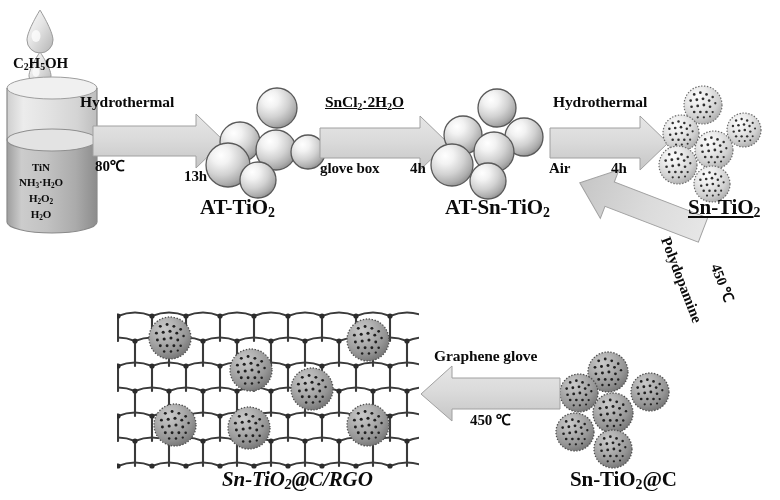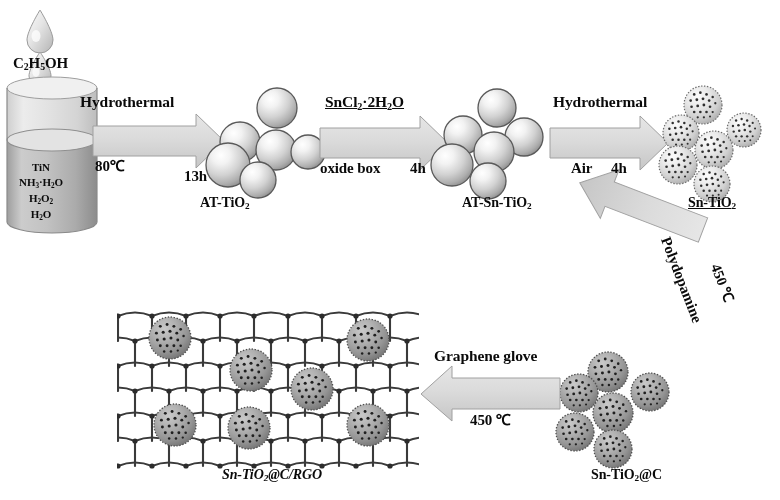--- a/index.html
+++ b/index.html
@@ -15,21 +15,21 @@
   .lbl{
     position:absolute;
     font-family:"Liberation Serif", serif;
     font-weight:bold;
     color:#0a0a0a;
     white-space:nowrap;
     line-height:1.05;
     letter-spacing:-0.1px;
   }
   .lbl sub{font-size:0.66em;vertical-align:-0.25em;font-weight:bold;}
-  .product{font-size:14px;}
+  .product{font-size:21px;}
   .cond{font-size:15px;}
   .reagent{font-size:15.5px;}
   .vessel-text{font-size:11px;text-align:center;line-height:1.32;}
   .rot{transform-origin:left top;}
 </style>
 </head>
 <body>
 
 <svg id="scheme" viewBox="0 0 780 500" xmlns="http://www.w3.org/2000/svg">
   <defs>
@@ -491,30 +491,30 @@
   <div><span>H<sub>2</sub>O<sub>2</sub></span></div>
   <div><span>H<sub>2</sub>O</span></div>
 </div>
 
 <div class="lbl reagent" style="left:80px;top:94px;"><span>Hydrothermal</span></div>
 <div class="lbl cond" style="left:95px;top:159px;"><span>80℃</span></div>
 <div class="lbl cond" style="left:160px;top:169px;margin-left:24px;"><span>13h</span></div>
 <div class="lbl product" style="left:200px;top:196px;"><span>AT-TiO<sub>2</sub></span></div>
 
 <div class="lbl reagent" style="left:325px;top:94px;text-decoration:underline;"><span>SnCl<sub>2</sub>·2H<sub>2</sub>O</span></div>
-<div class="lbl cond" style="left:320px;top:161px;"><span>oxide box</span></div>
+<div class="lbl cond" style="left:320px;top:161px;"><span>glove box</span></div>
 <div class="lbl cond" style="left:410px;top:161px;"><span>4h</span></div>
-<div class="lbl product" style="left:445px;top:196px;margin-left:17px;"><span>AT-Sn-TiO<sub>2</sub></span></div>
+<div class="lbl product" style="left:445px;top:196px;"><span>AT-Sn-TiO<sub>2</sub></span></div>
 
 <div class="lbl reagent" style="left:553px;top:94px;"><span>Hydrothermal</span></div>
-<div class="lbl cond" style="left:571px;top:161px;"><span>Air</span></div>
+<div class="lbl cond" style="left:549px;top:161px;"><span>Air</span></div>
 <div class="lbl cond" style="left:611px;top:161px;"><span>4h</span></div>
 <div class="lbl product" style="left:688px;top:196px;text-decoration:underline;"><span>Sn-TiO<sub>2</sub></span></div>
 
 <div class="lbl reagent rot" style="left:672px;top:235px;transform:rotate(69deg);font-size:15px;">
   <span>Polydopamine</span></div>
 <div class="lbl cond rot" style="left:722px;top:262px;transform:rotate(69deg);font-size:14.5px;">
   <span>450 ℃</span></div>
-<div class="lbl product" style="left:591px;top:468px;text-align:center;"><span>Sn-TiO<sub>2</sub>@C</span></div>
+<div class="lbl product" style="left:570px;top:468px;text-align:center;"><span>Sn-TiO<sub>2</sub>@C</span></div>
 
 <div class="lbl reagent" style="left:434px;top:348px;"><span>Graphene glove</span></div>
 <div class="lbl cond" style="left:470px;top:413px;"><span>450 ℃</span></div>
 <div class="lbl product" style="left:222px;top:468px;font-style:italic;"><span>Sn-TiO<sub>2</sub>@C/RGO</span></div>
 
 </body></html>

